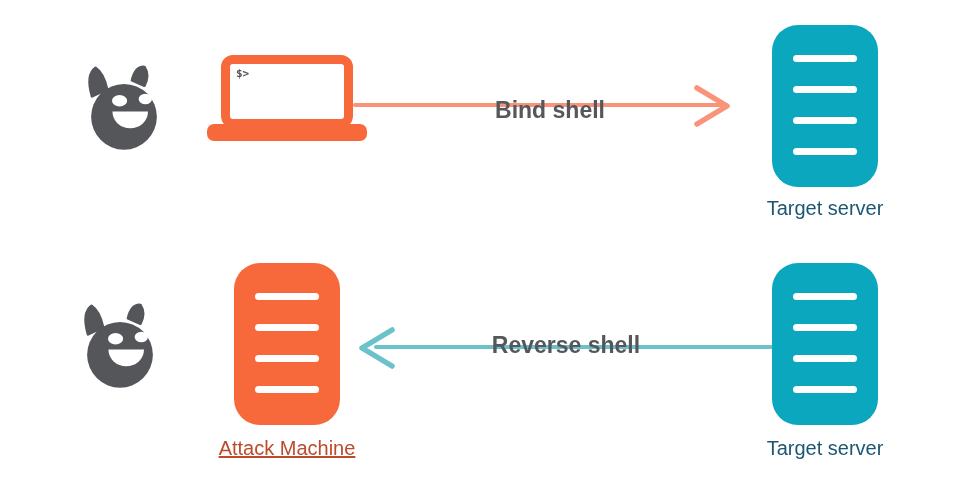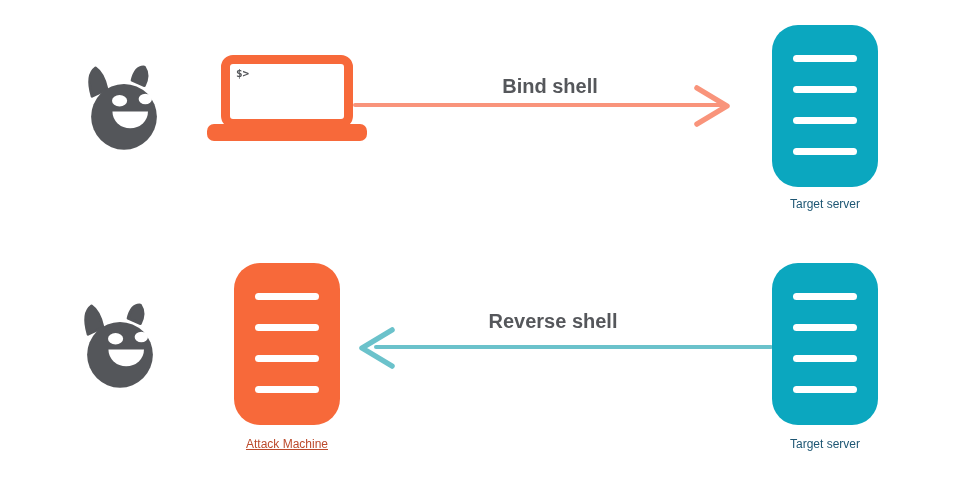--- a/index.html
+++ b/index.html
@@ -54,25 +54,25 @@
   .server .bar:nth-child(4){top:123px;}
 
   
   .arrow-line{height:4px;border-radius:2px;}
   .arrow-line.salmon{background:var(--salmon);}
   .arrow-line.teal{background:var(--teal-arrow);}
 
   
   .arrow-label{
     width:240px;text-align:center;
-    font-size:20px;font-weight:700;color:var(--text-gray);
+    font-size:23px;font-weight:700;color:var(--text-gray);margin-top:22px;
   }
   .server-label{
     width:200px;text-align:center;
-    font-size:12px;font-weight:400;
+    font-size:20px;font-weight:400;
   }
   .server-label.navy{color:var(--navy);}
   .server-label.brick{color:var(--brick);}
 
   .devil{fill:var(--devil-gray);}
 </style>
 </head>
 <body>
 
 <div>
@@ -121,21 +121,21 @@
     <div class="bar"></div>
     <div class="bar"></div>
     <div class="bar"></div>
   </div>
   <div class="abs server-label brick" style="left:187px;top:437px;text-decoration:underline;">Attack Machine</div>
 
   <div class="abs arrow-line teal" style="left:374px;top:345px;width:399px;"></div>
   <svg class="abs" style="left:356px;top:326px;" width="40" height="44" viewBox="0 0 40 44">
     <path d="M36 4 L6 22 L36 40" fill="none" stroke="#6BC2CB" stroke-width="5.5" stroke-linecap="round" stroke-linejoin="round"></path>
   </svg>
-  <div class="abs arrow-label" style="left:433px;top:310px;">Reverse shell</div>
+  <div class="abs arrow-label" style="left:446px;top:310px;">Reverse shell</div>
 
   <div class="abs server teal" style="left:772px;top:263px;">
     <div class="bar"></div>
     <div class="bar"></div>
     <div class="bar"></div>
     <div class="bar"></div>
   </div>
   <div class="abs server-label navy" style="left:725px;top:437px;">Target server</div>
 
 </div>

